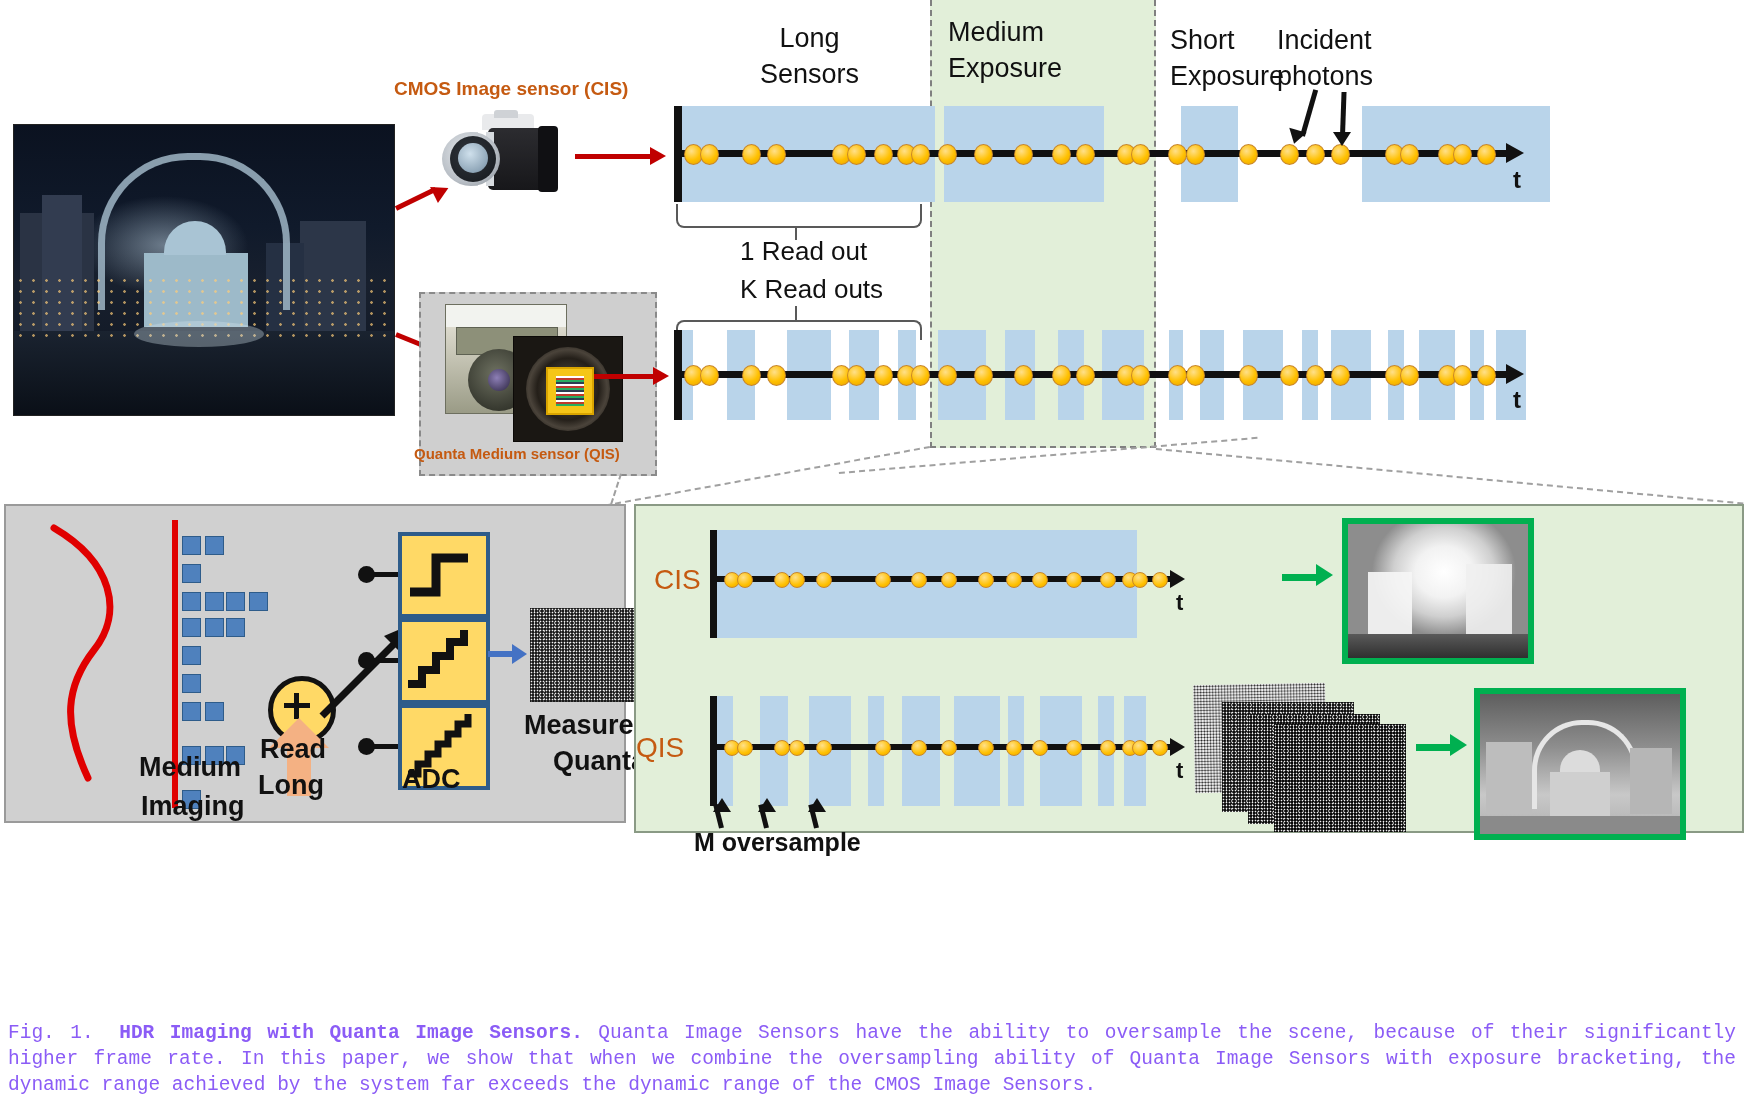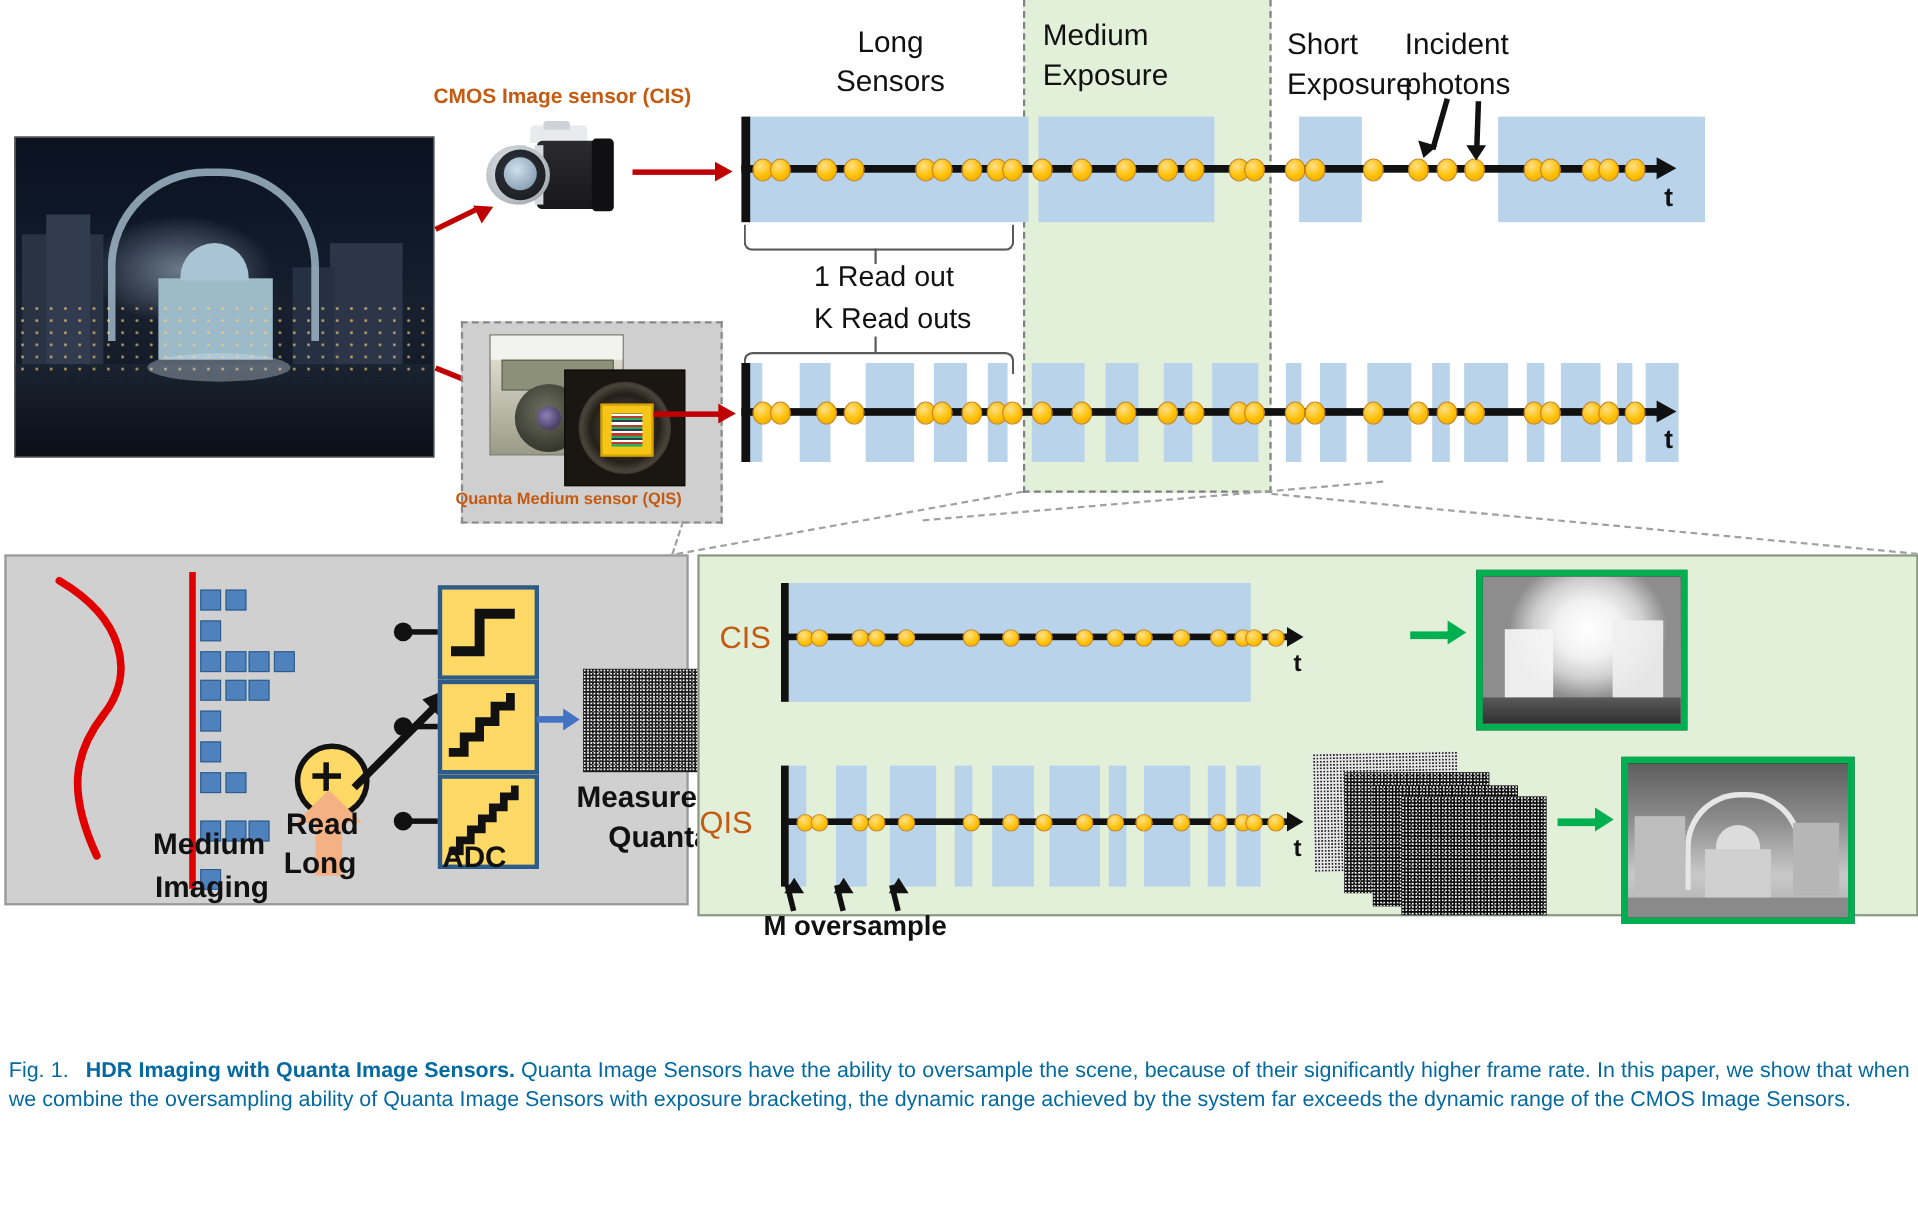--- a/index.html
+++ b/index.html
@@ -85,21 +85,21 @@
      background-image:radial-gradient(circle,rgba(255,255,255,.95) .7px,transparent 1.1px),
                       radial-gradient(circle,rgba(255,255,255,.6) .6px,transparent 1px);
      background-size:3px 3px,5px 4px;background-position:0 0,2px 1px;}
   .gframe{position:absolute;border:6px solid #00b050;background:#2a2a2a;overflow:hidden;}
   .result{position:absolute;inset:0;}
   .greenarrow{position:absolute;height:7px;background:#00b050;}
   .greenhead{position:absolute;width:0;height:0;border-top:11px solid transparent;border-bottom:11px solid transparent;border-left:17px solid #00b050;}
   .blackarrow{position:absolute;background:#111;transform-origin:50% 100%;}
   .blackhead{position:absolute;width:0;height:0;border-left:9px solid transparent;border-right:9px solid transparent;border-bottom:14px solid #111;}
   
-  .caption{position:absolute;left:8px;top:960px;width:1728px;font-family:Liberation Sans, sans-serif;font-size:19.5px;line-height:26px;color:#0369a1;text-align:justify;}
+  .caption{position:absolute;left:8px;top:1020px;width:1728px;font-family:Liberation Mono, monospace;font-size:19.5px;line-height:26px;color:#8b5cf6;text-align:justify;}
   .caption b{font-weight:bold;}
   .bluearrow{position:absolute;height:6px;background:#4472c4;}
   .bluehead{position:absolute;width:0;height:0;border-top:10px solid transparent;border-bottom:10px solid transparent;border-left:15px solid #4472c4;}
 </style>
 </head>
 <body>
 
 <div class="fig">
 
   <div class="medband"></div>

